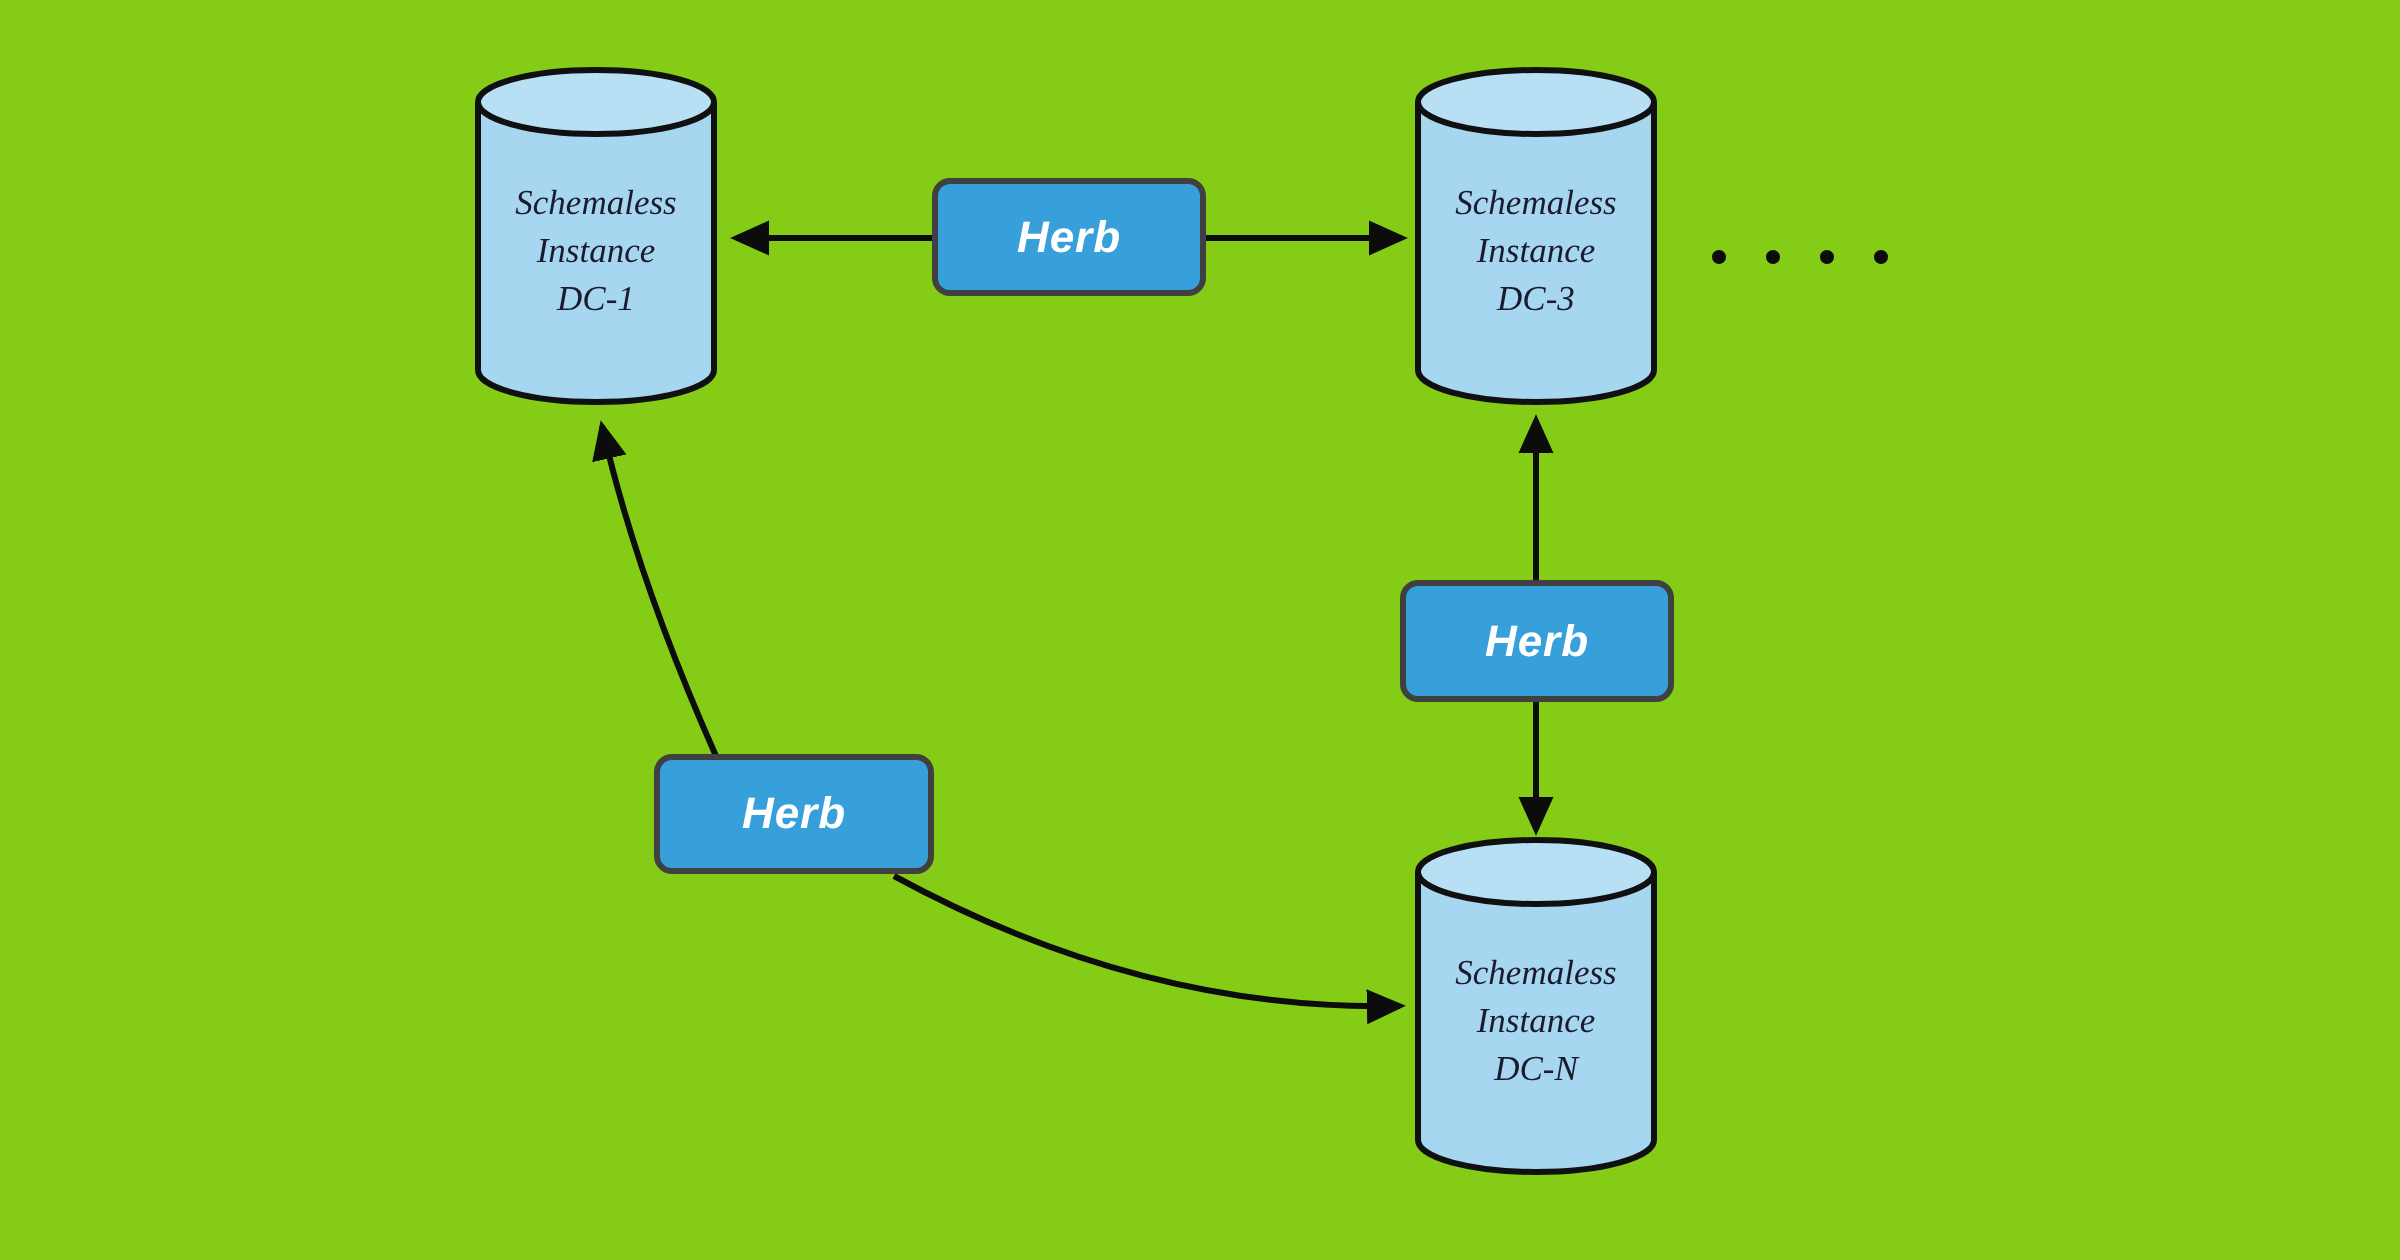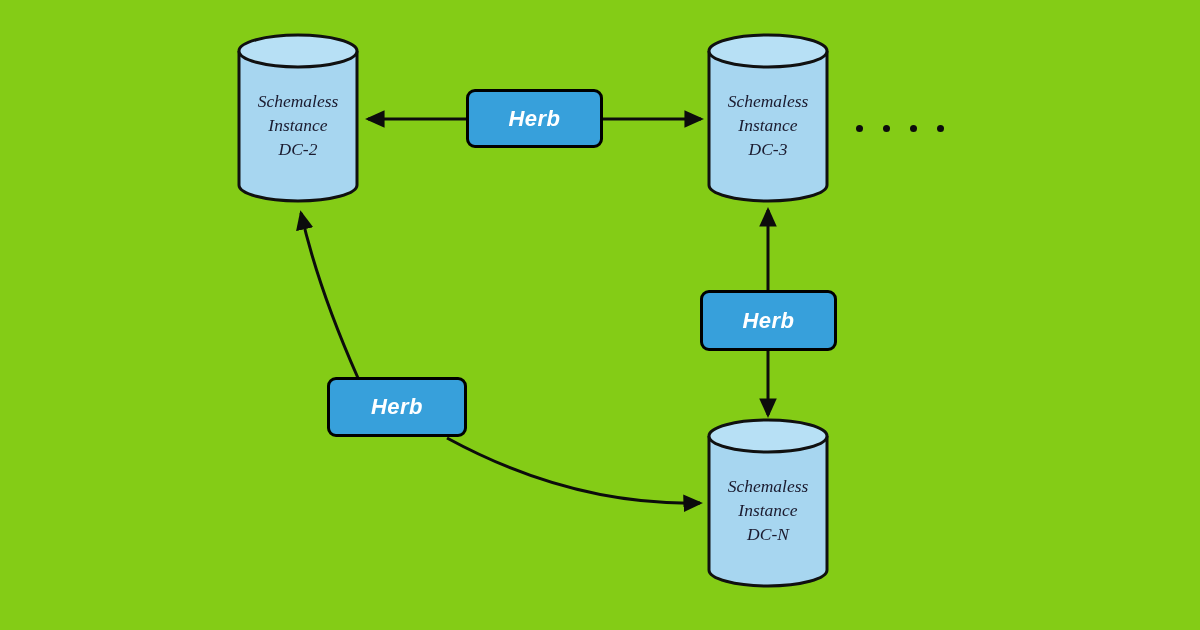--- a/index.html
+++ b/index.html
@@ -39,21 +39,21 @@
     width: 124px;
     text-align: center;
     font-family: "Liberation Serif", serif;
     font-size: 17.5px;
     line-height: 24px;
     color: #1b1b2f;
   }
   .herb {
     position: absolute;
     background: #37a0db;
-    border: 3px solid #000000;
+    border: 3px solid #404040;
     border-radius: 9px;
     box-sizing: border-box;
     display: flex;
     align-items: center;
     justify-content: center;
   }
   .herb span {
     color: #ffffff;
     font-weight: bold;
     font-size: 22px;
@@ -99,21 +99,21 @@
   </svg>
 
   <div class="cylinder" style="left:236px; top:33px;">
     <svg width="124" height="172" viewBox="0 0 124 172">
       <path d="M 3 18 L 3 152 A 59 16 0 0 0 121 152 L 121 18" fill="#a7d6f0" stroke="#101010" stroke-width="3"></path>
       <ellipse cx="62" cy="18" rx="59" ry="16" fill="#b7e0f5" stroke="#101010" stroke-width="3"></ellipse>
     </svg>
     <div class="cyl-label">
       <div>Schemaless</div>
       <div>Instance</div>
-      <div>DC-2</div>
+      <div>DC-1</div>
     </div>
   </div>
 
   <div class="cylinder" style="left:706px; top:33px;">
     <svg width="124" height="172" viewBox="0 0 124 172">
       <path d="M 3 18 L 3 152 A 59 16 0 0 0 121 152 L 121 18" fill="#a7d6f0" stroke="#101010" stroke-width="3"></path>
       <ellipse cx="62" cy="18" rx="59" ry="16" fill="#b7e0f5" stroke="#101010" stroke-width="3"></ellipse>
     </svg>
     <div class="cyl-label">
       <div>Schemaless</div>

